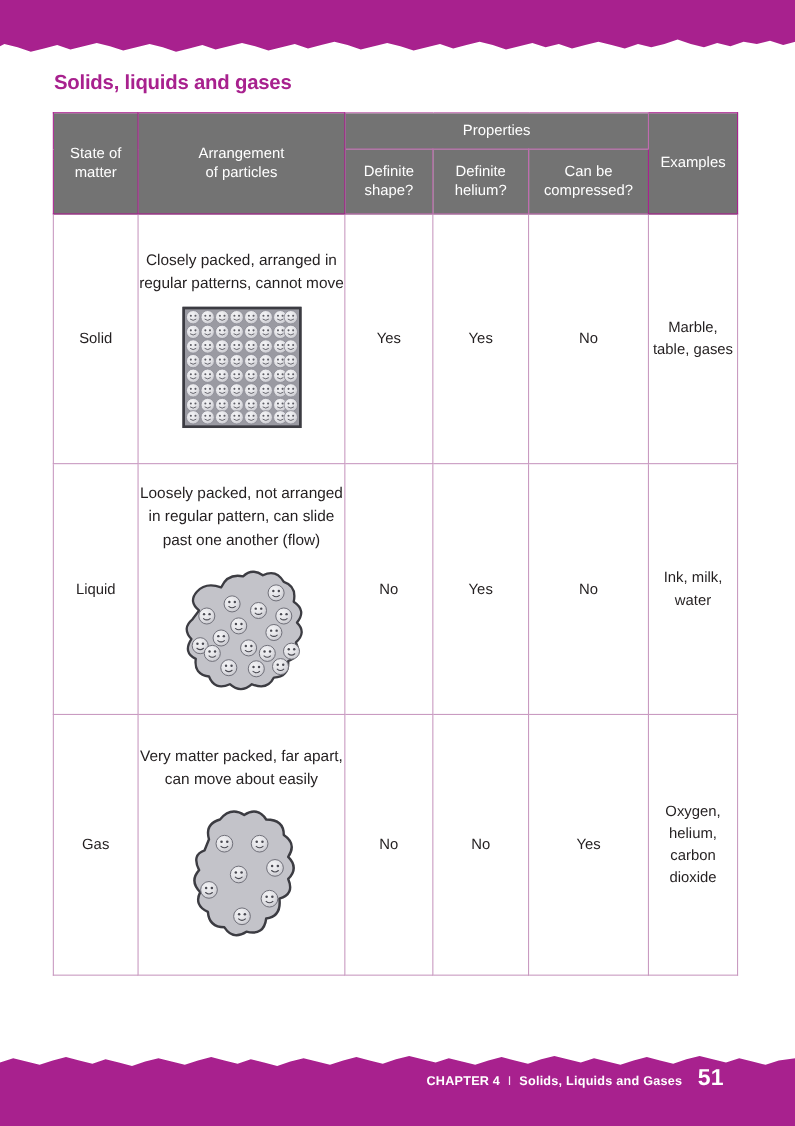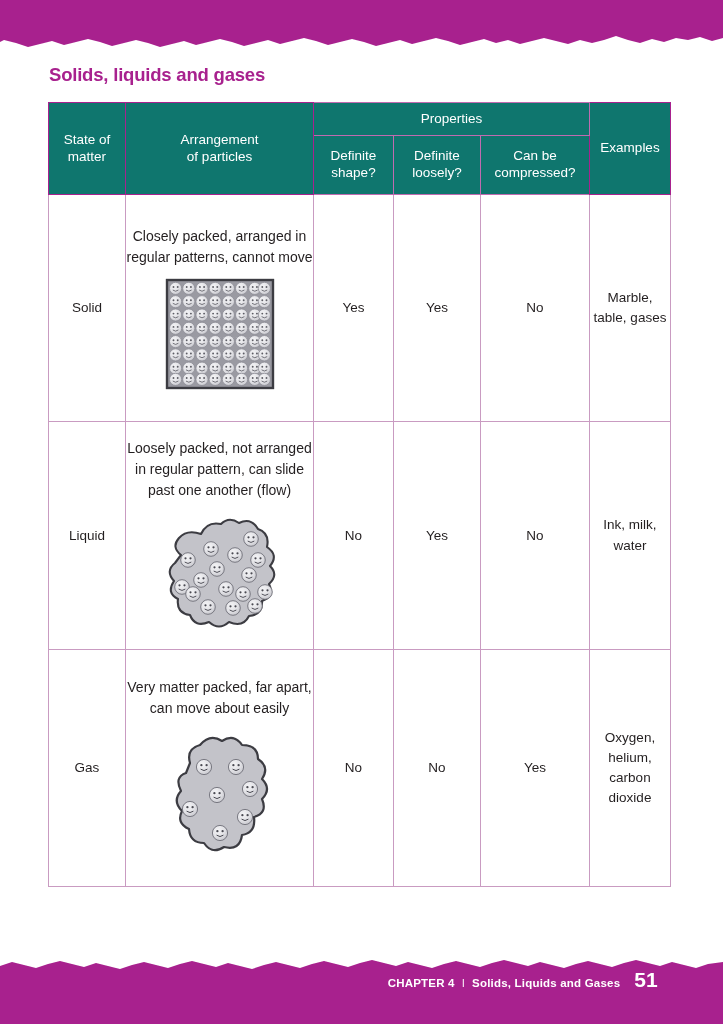--- a/index.html
+++ b/index.html
@@ -48,21 +48,21 @@
     border-collapse: collapse;
     table-layout: fixed;
   }
   #states-table td, #states-table th {
     border: 1px solid #C99BC1;
     padding: 0;
     vertical-align: middle;
     text-align: center;
   }
   .hdr {
-    background: #0f766e;
+    background: #737373;
     color: #ffffff;
     font-weight: normal;
     font-size: 13.5px;
     line-height: 1.25;
     border-color: #C06BB0 !important;
   }
   .hdr-outer { border-color: #A8218E !important; }
   .hdr .sub { display: block; }
 
   .body-cell {
@@ -149,21 +149,21 @@
       <th class="hdr" colspan="3" style="height:32px">Properties</th>
       <th class="hdr hdr-outer" rowspan="2">Examples</th>
     </tr>
     <tr>
       <th class="hdr" style="height:58px">
         <span class="sub">Definite</span>
         <span class="sub">shape?</span>
       </th>
       <th class="hdr">
         <span class="sub">Definite</span>
-        <span class="sub">loosely?</span>
+        <span class="sub">helium?</span>
       </th>
       <th class="hdr">
         <span class="sub">Can be</span>
         <span class="sub">compressed?</span>
       </th>
     </tr>
   </thead>
 
   <tbody>
 

